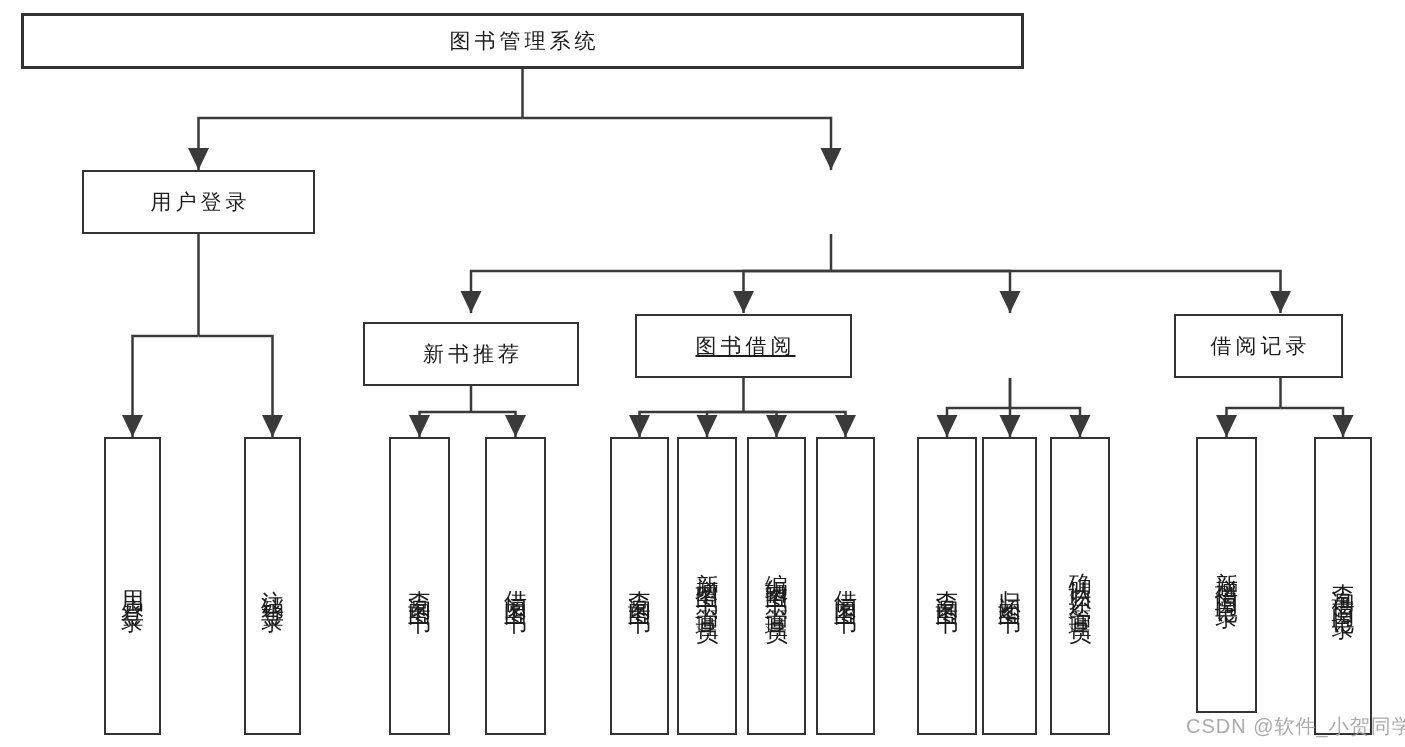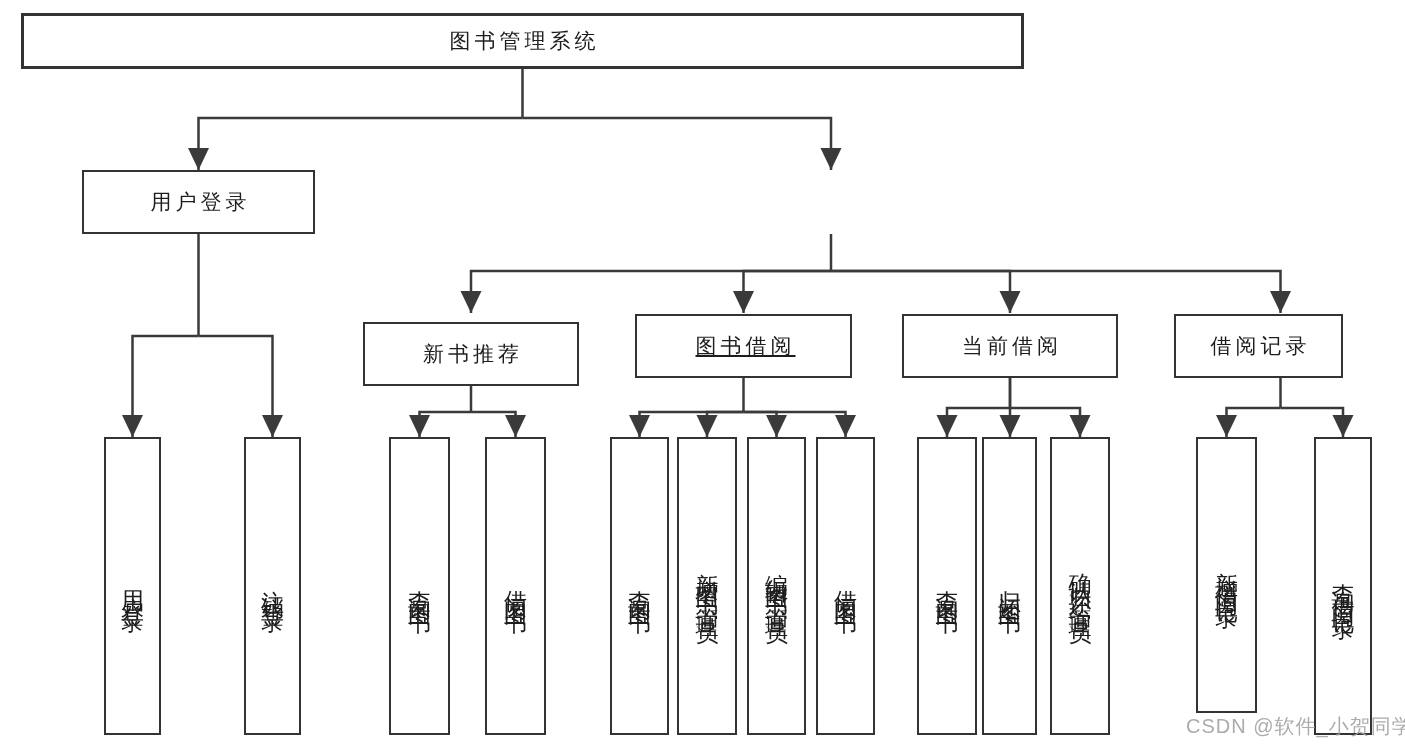--- a/index.html
+++ b/index.html
@@ -123,23 +123,20 @@
   <div class="box" style="left:82px; top:170px; width:233px; height:64px;">
     <span class="h-label">用户登录</span>
   </div>
 
   <div class="box" style="left:363px; top:314px; width:216px; height:64px;margin-top:8px;">
     <span class="h-label">新书推荐</span>
   </div>
   <div class="box" style="left:635px; top:314px; width:217px; height:64px;text-decoration:underline;">
     <span class="h-label">图书借阅</span>
   </div>
-  <div class="box" style="left:902px; top:314px; width:216px; height:64px;">
-    <span class="h-label">当前借阅</span>
-  </div>
   <div class="box" style="left:1174px; top:314px; width:169px; height:64px;">
     <span class="h-label">借阅记录</span>
   </div>
 
   <div class="box leaf" style="left:104px; top:437px; width:57px; height:298px;">
     <span class="v-label">用户登录</span>
   </div>
   <div class="box leaf" style="left:244px; top:437px; width:57px; height:298px;">
     <span class="v-label">注销登录</span>
   </div>

